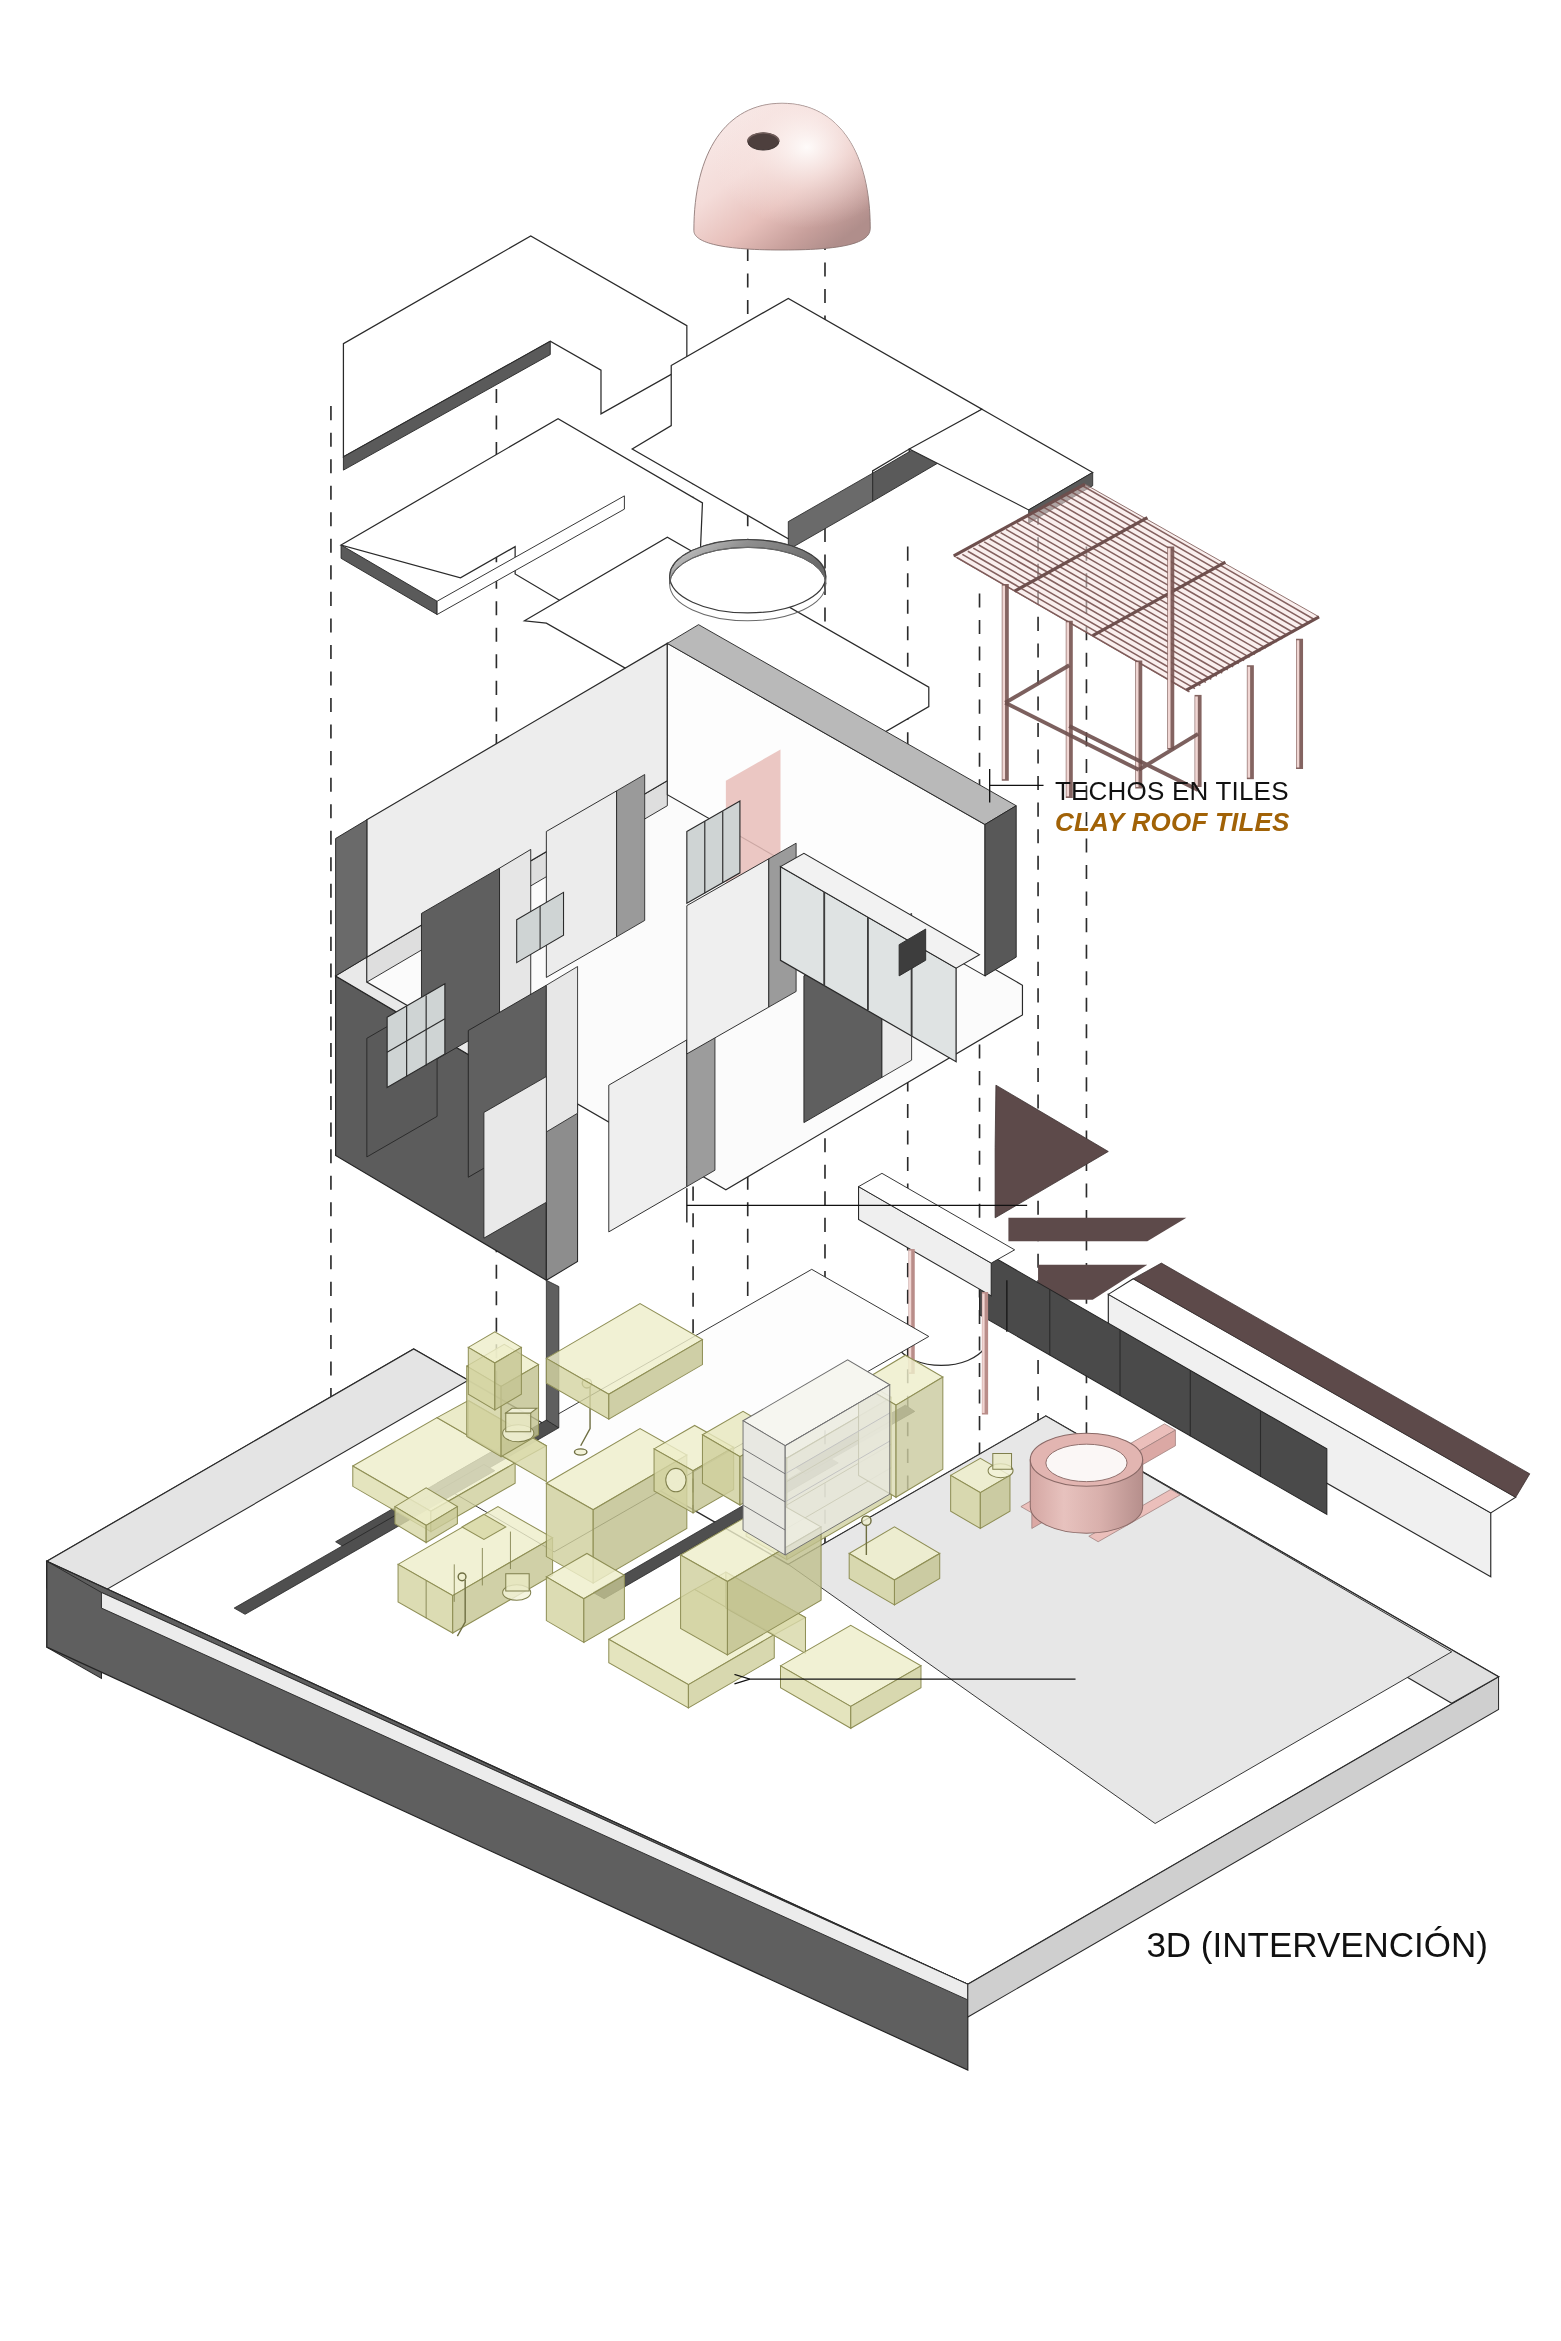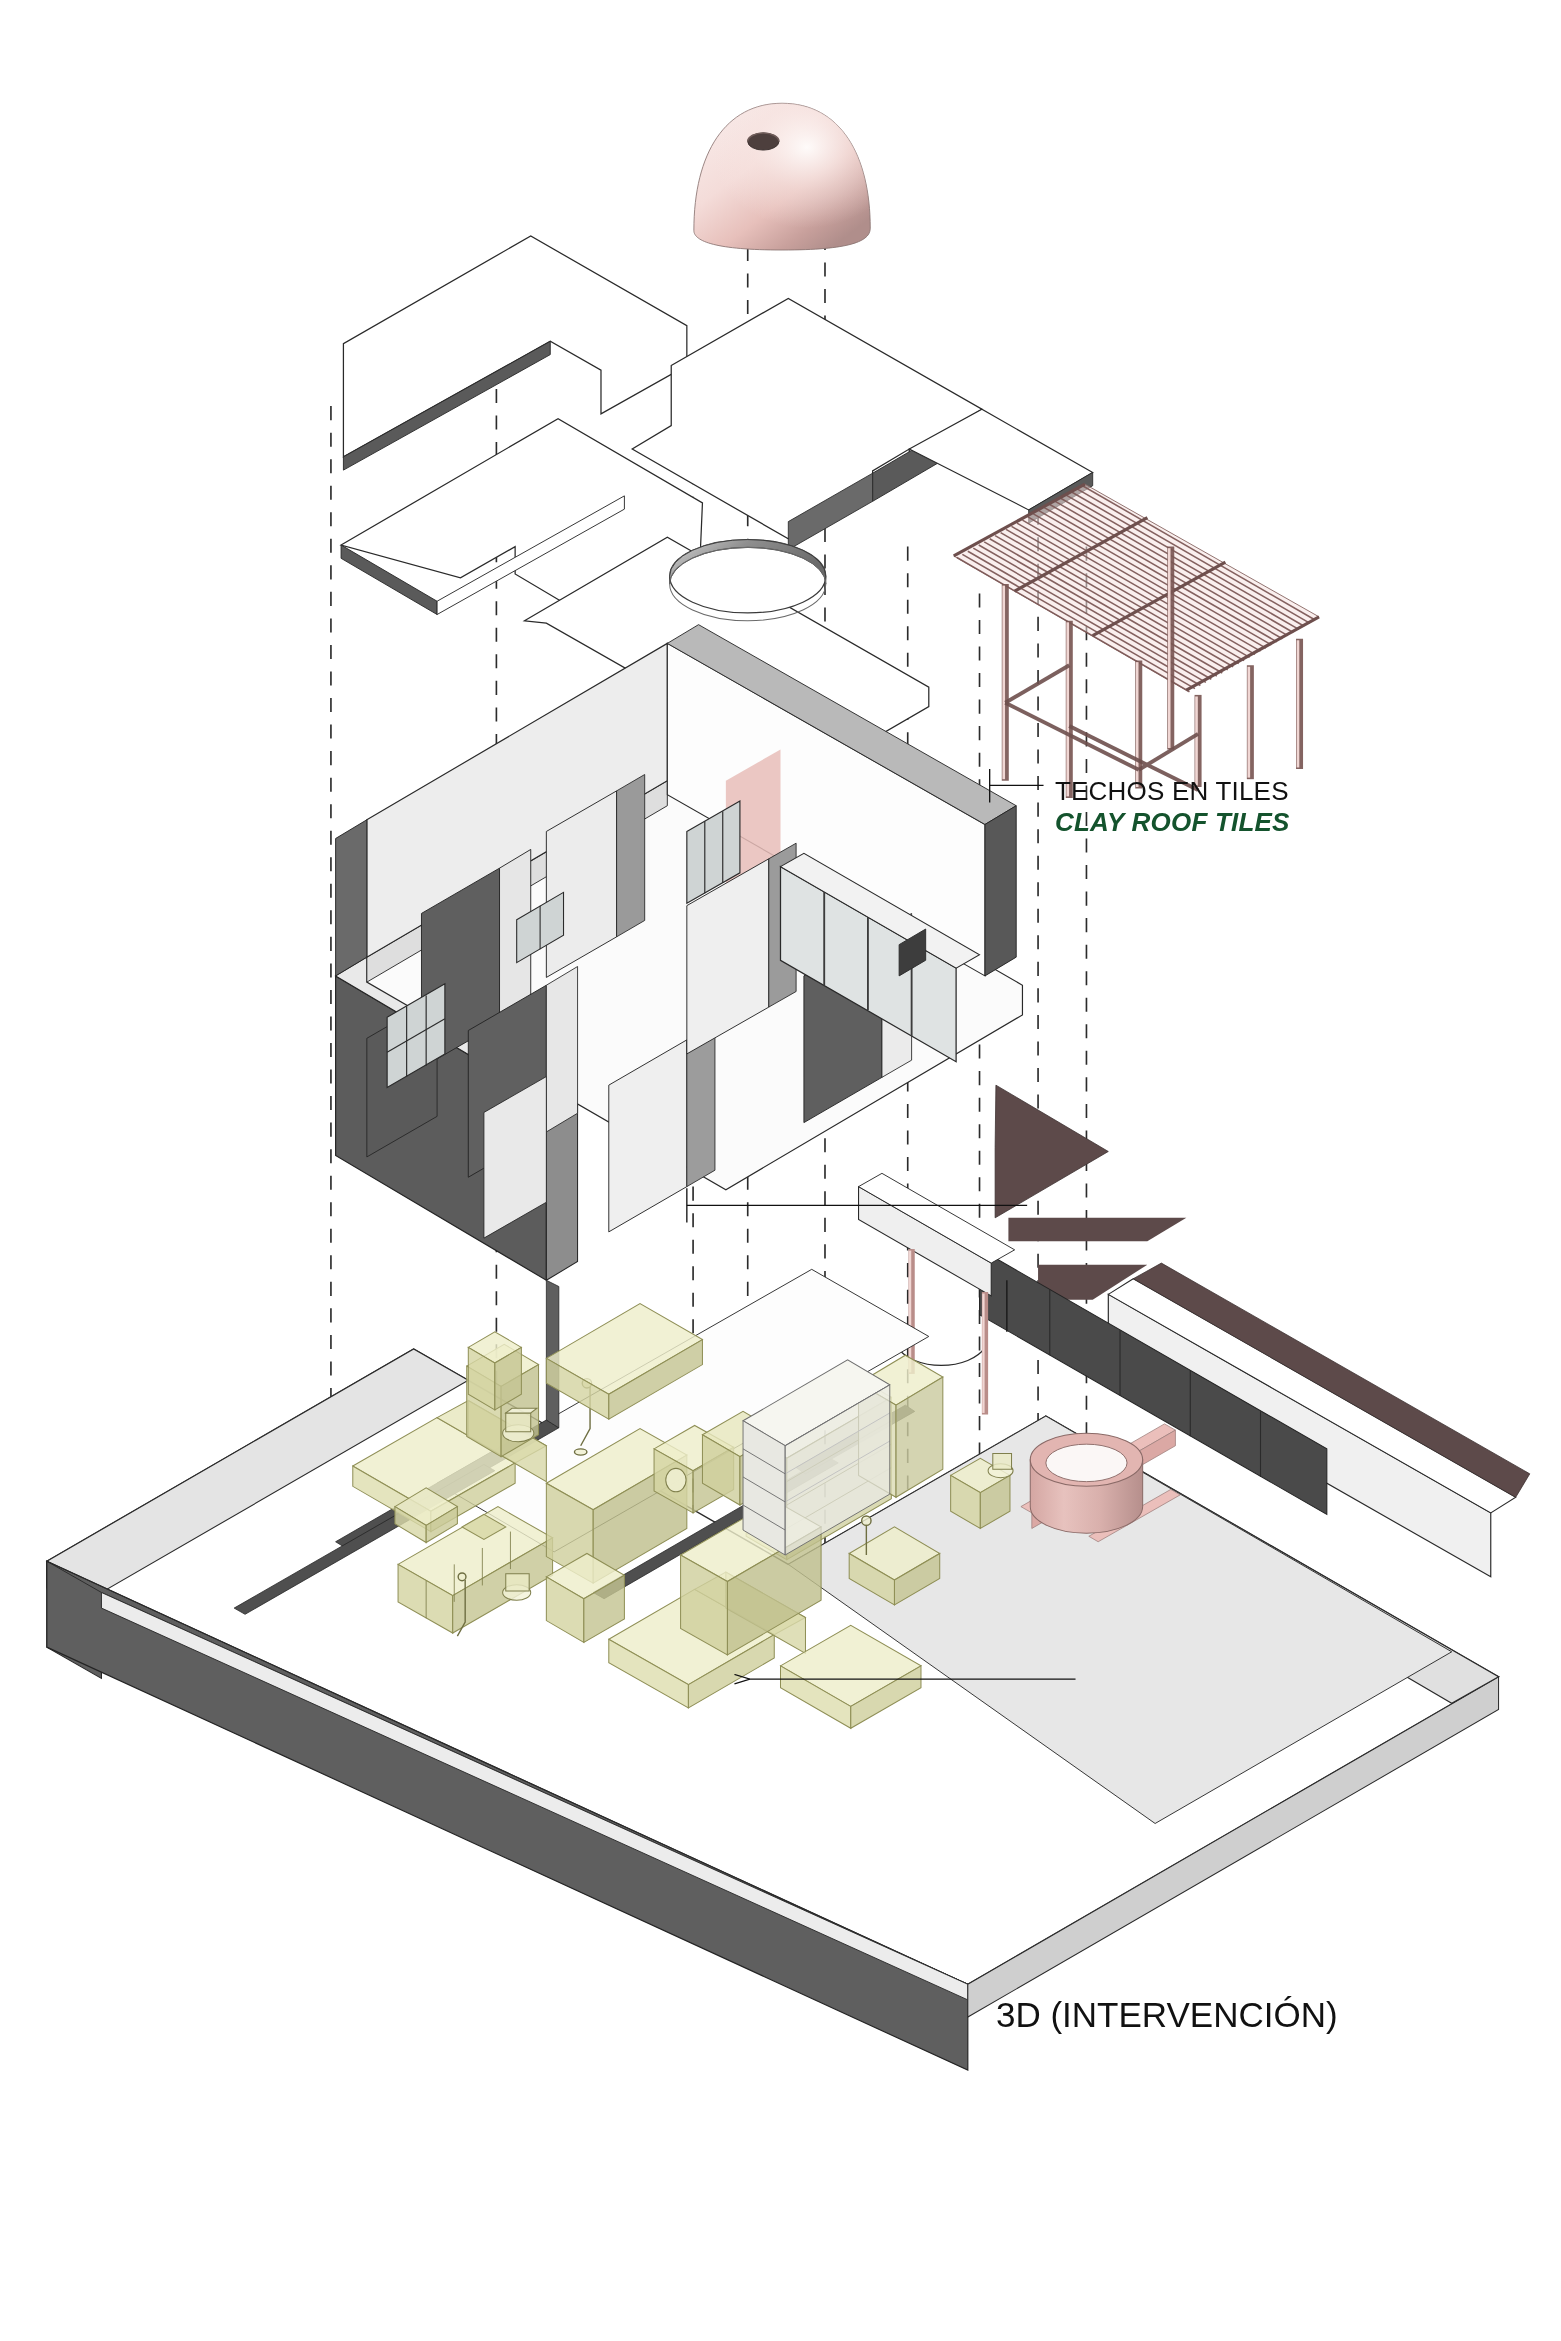--- a/index.html
+++ b/index.html
@@ -11,28 +11,28 @@
   }
   #sheet{position:absolute;inset:0;width:1561px;height:2342px;background:#fff;}
   svg.drawing{position:absolute;left:0;top:0;width:1561px;height:2342px;display:block;}
 
   
   .callout{position:absolute;white-space:nowrap;}
   .callout .es{
     font-size:26px;font-weight:400;color:#111111;letter-spacing:0.2px;line-height:1.12;
   }
   .callout .en{
-    font-size:26px;font-weight:700;font-style:italic;color:#14532d;
+    font-size:26px;font-weight:700;font-style:italic;color:#a16207;
     letter-spacing:0.2px;line-height:1.12;margin-top:2.3px;
   }
   #callout-roof{left:1055px;top:777px;}
   #callout-walls{left:1034px;top:1194px;}
   #callout-floor{left:1085px;top:1661px;}
 
-  #title-block{position:absolute;left:996px;top:1994px;width:492px;}
+  #title-block{position:absolute;left:996px;top:1924px;text-align:right;width:492px;}
   #title-block .t-es{font-size:35px;font-weight:400;color:#111;line-height:1.18;white-space:nowrap;}
   #title-block .t-en{font-size:35px;font-weight:700;font-style:italic;color:#000;line-height:1.18;margin-top:7.8px;white-space:nowrap;}
 </style>
 </head>
 <body>
 
 <div id="sheet">
 
   <svg class="drawing" viewBox="0 0 2000 3000">
     <defs>

